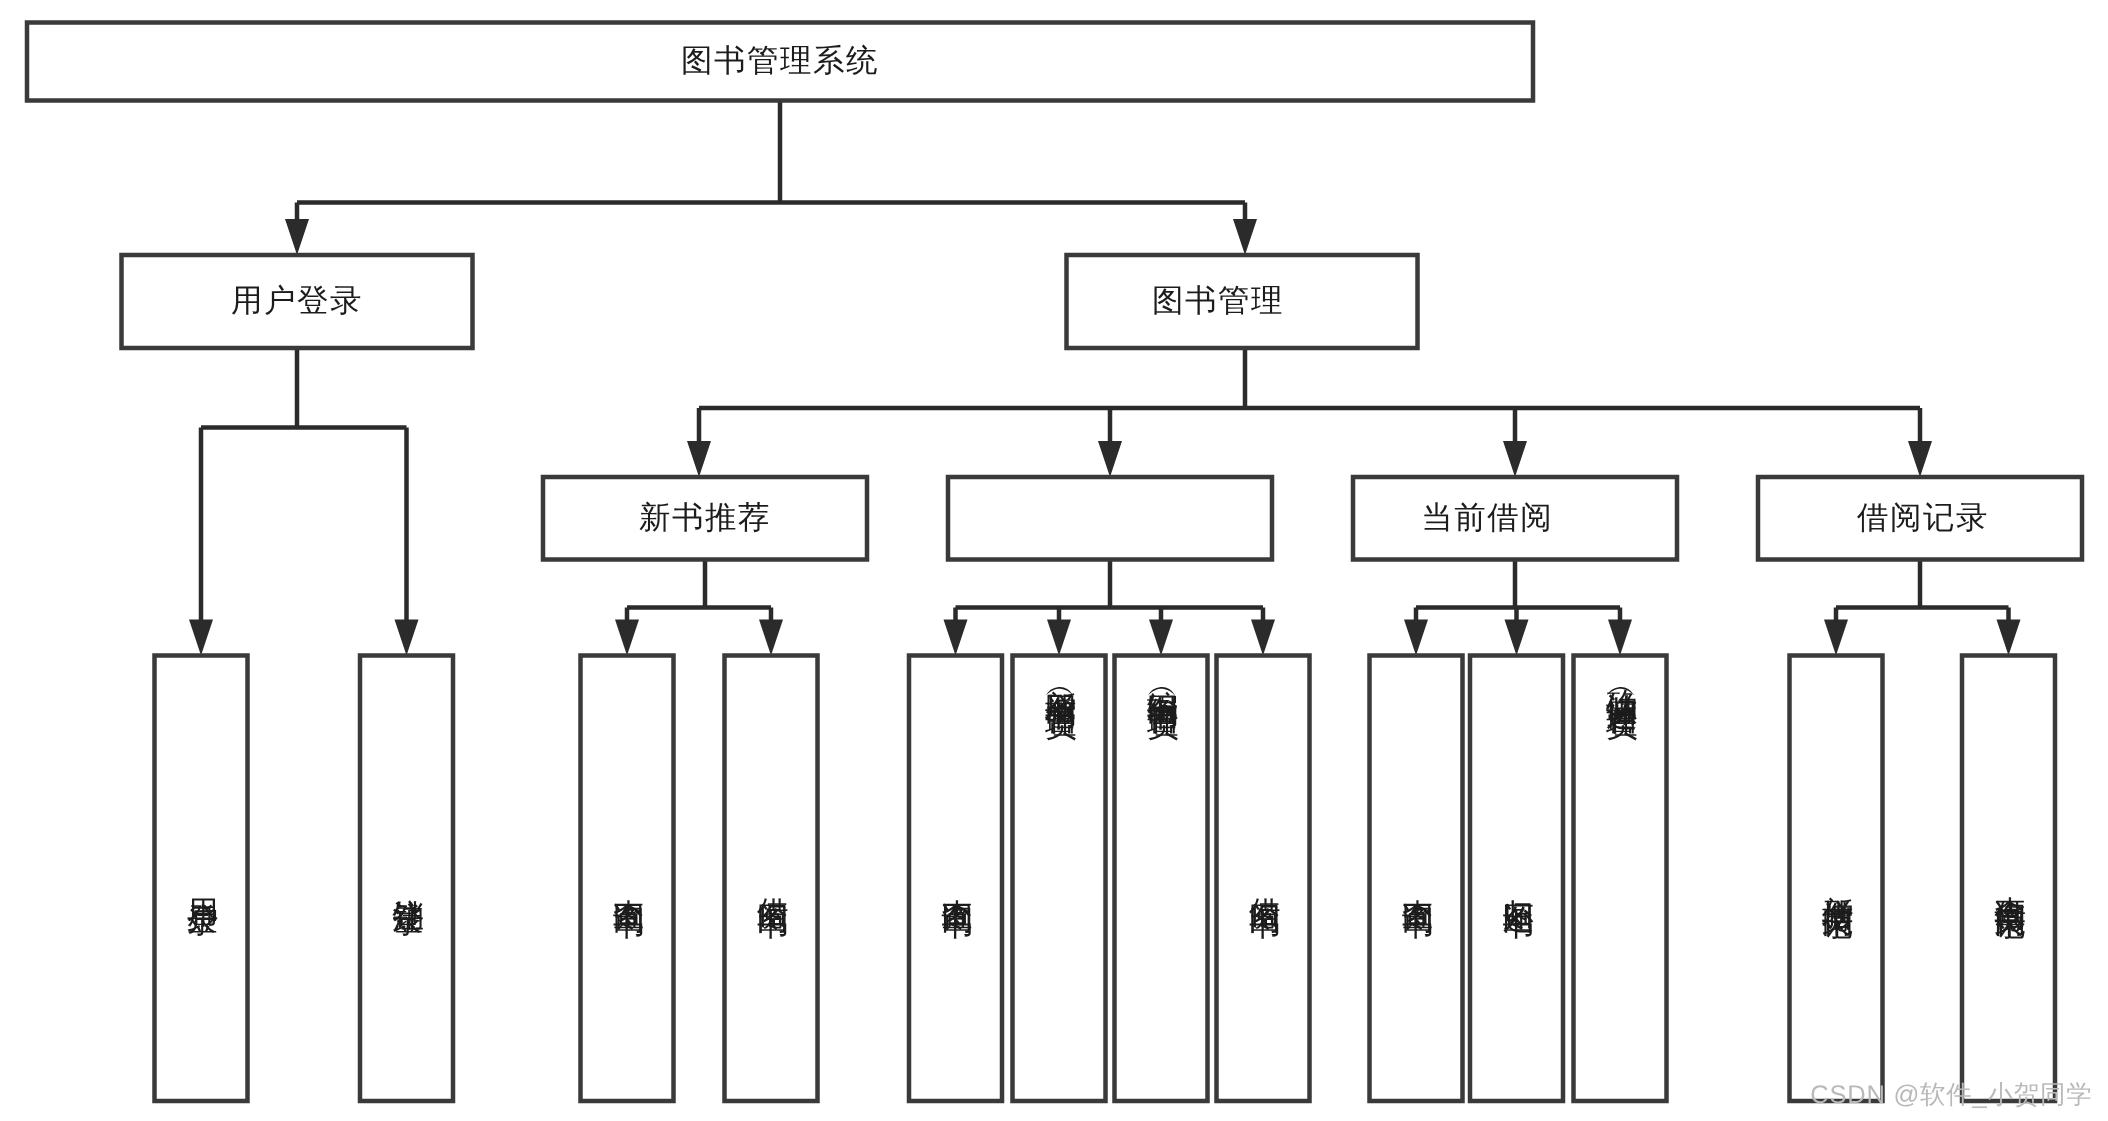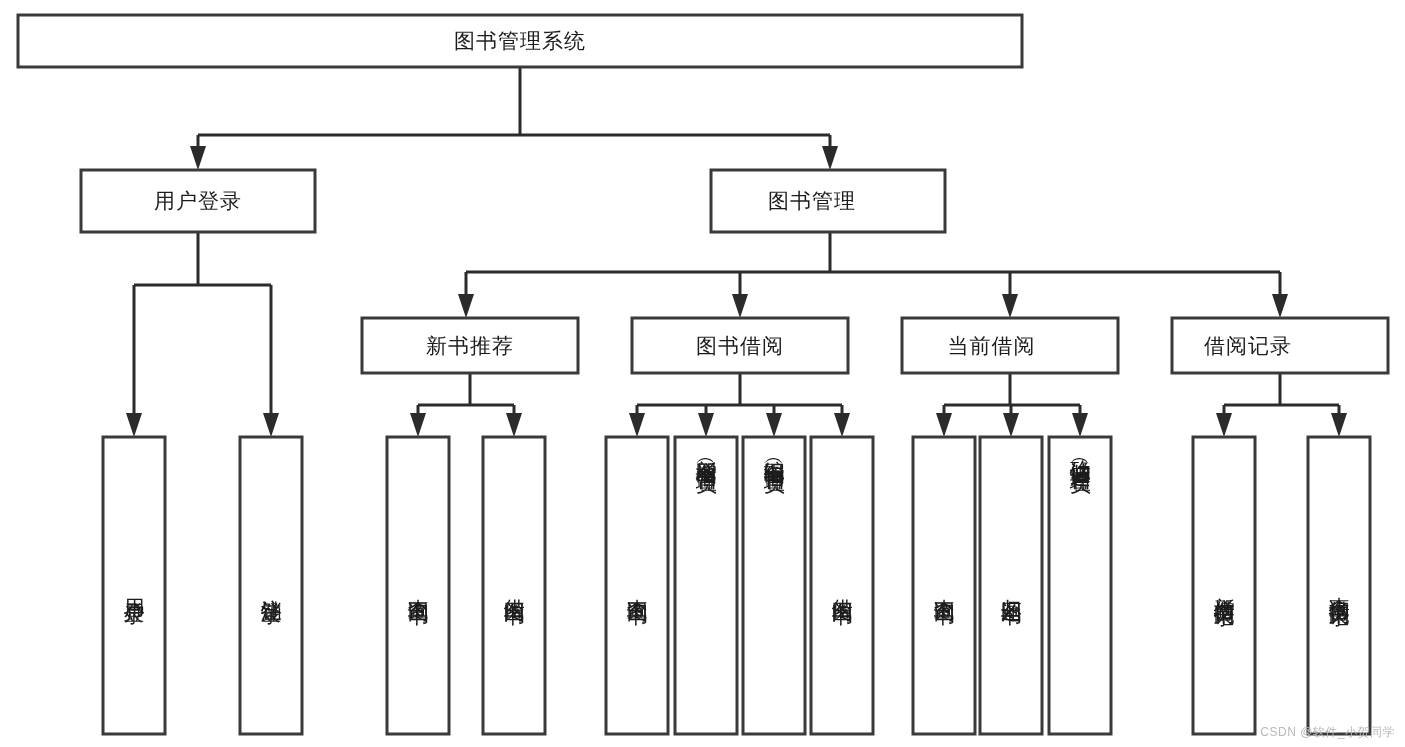--- a/index.html
+++ b/index.html
@@ -68,21 +68,21 @@
     padding-top: 6px;
   }
   .node-label.vertical.centered {
     justify-content: center;
     padding-top: 0;
   }
   .watermark {
     position: absolute;
     right: 10px;
     bottom: 6px;
-    font-size: 12px;
+    font-size: 17px;
     color: #b9b9b9;
     font-family: "Liberation Sans", "DejaVu Sans", sans-serif;
     letter-spacing: 0.5px;
     white-space: nowrap;
   }
 </style>
 </head>
 <body>
 
 <div id="diagram-root">
@@ -182,23 +182,22 @@
       <rect class="node-box" x="1308" y="437" width="62" height="297"></rect>
     </g>
   </svg>
 
   <div class="node-label horizontal" style="left:18px; top:15px; width:1004px; height:52px;">图书管理系统</div>
 
   <div class="node-label horizontal" style="left:81px; top:170px; width:234px; height:62px;">用户登录</div>
   <div class="node-label horizontal" style="left:711px; top:170px; width:202px; height:62px;">图书管理</div>
 
   <div class="node-label horizontal" style="left:362px; top:318px; width:216px; height:55px;">新书推荐</div>
-  <div class="node-label horizontal" style="left:632px; top:318px; width:216px; height:55px;">图书借阅</div>
   <div class="node-label horizontal" style="left:902px; top:318px; width:179px; height:55px;">当前借阅</div>
-  <div class="node-label horizontal" style="left:1140px; top:318px; width:216px; height:55px;">借阅记录</div>
+  <div class="node-label horizontal" style="left:1174px; top:318px; width:216px; height:55px;">借阅记录</div>
 
   <div class="node-label vertical centered" style="left:103px; top:437px; width:62px; height:297px;">用户登录</div>
   <div class="node-label vertical centered" style="left:240px; top:437px; width:62px; height:297px;">注销登录</div>
 
   <div class="node-label vertical centered" style="left:387px; top:437px; width:62px; height:297px;">查询图书</div>
   <div class="node-label vertical centered" style="left:483px; top:437px; width:62px; height:297px;">借阅图书</div>
 
   <div class="node-label vertical centered" style="left:606px; top:437px; width:62px; height:297px;">查询图书</div>
   <div class="node-label vertical" style="left:675px; top:437px; width:62px; height:297px;">新增图书（管理员）</div>
   <div class="node-label vertical" style="left:743px; top:437px; width:62px; height:297px;">编辑图书（管理员）</div>

